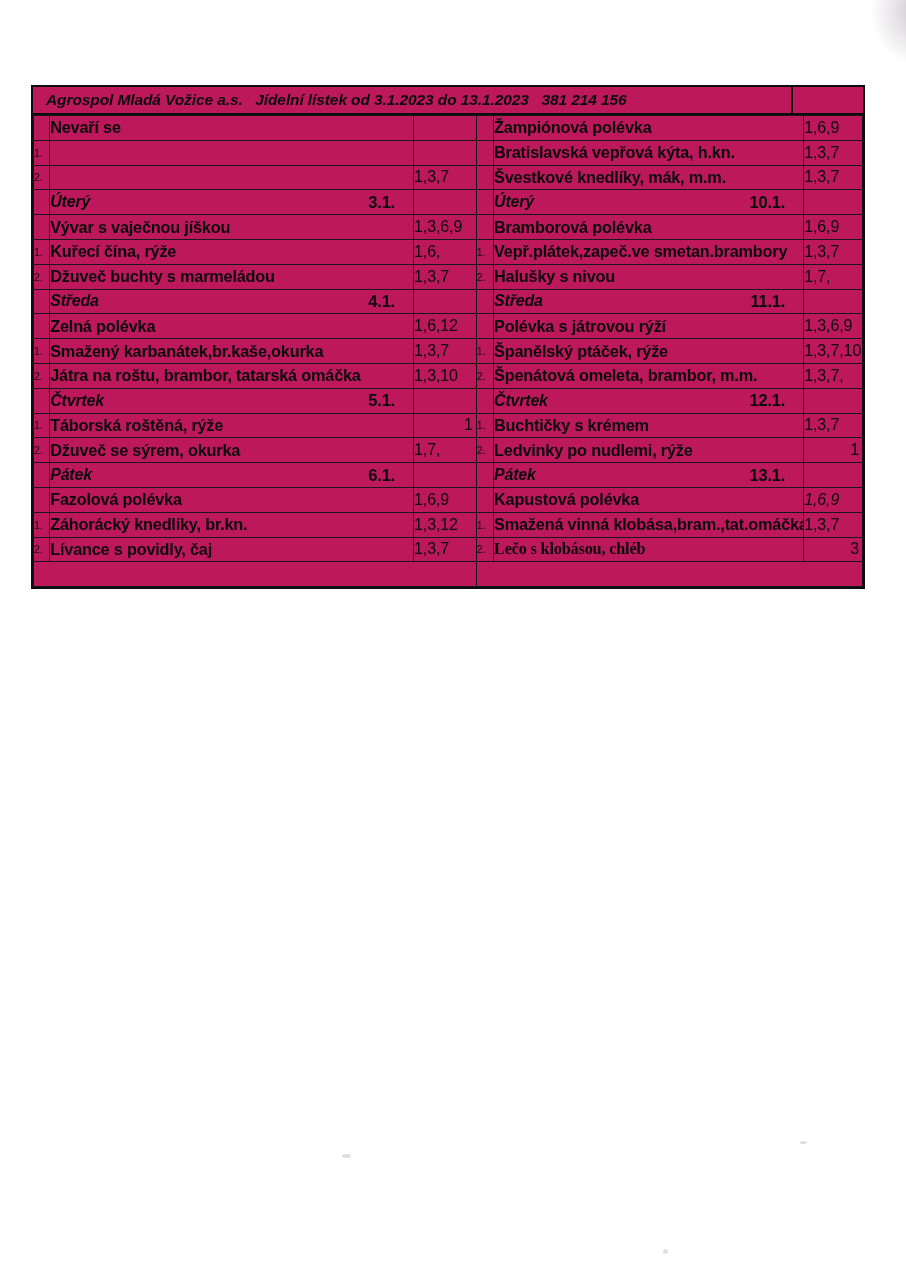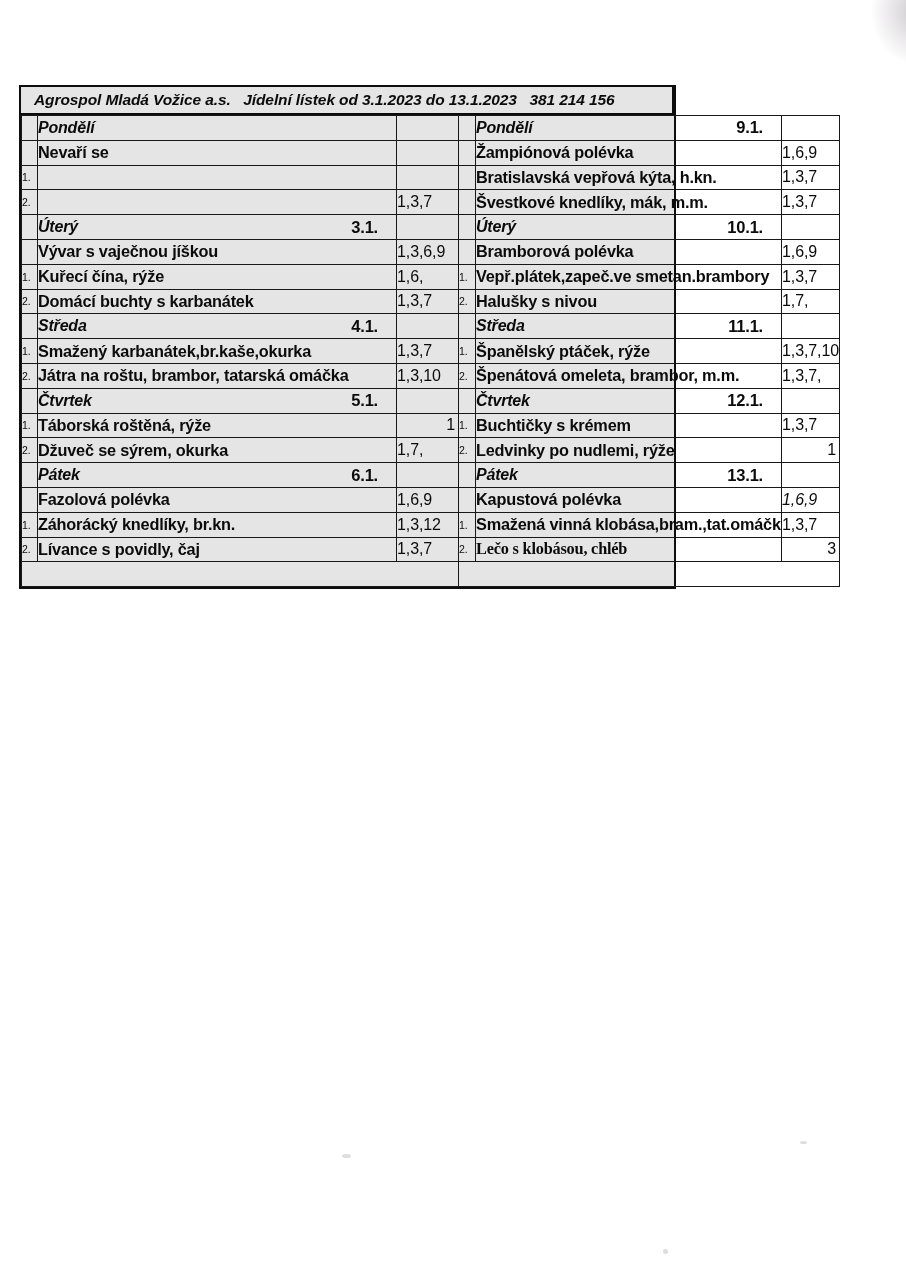--- a/index.html
+++ b/index.html
@@ -29,26 +29,26 @@
   .scan-speck {
     position: absolute;
     background: rgba(150,145,150,0.30);
     border-radius: 50%;
     pointer-events: none;
   }
 
   
   .sheet {
     position: absolute;
-    left: 19px;
+    left: 31px;
     top: 85px;
-    width: 657px;
+    width: 834px;
     border: 2.5px solid #0d0d0d;
     box-sizing: border-box;
-    background: #e5e5e5;
+    background: #be185d;
   }
 
   .title-row {
     display: flex;
     border-bottom: 2px solid #0d0d0d;
     height: 26px;
   }
   .title-cell {
     width: 760px;
     box-sizing: border-box;
@@ -158,38 +158,20 @@
       <col class="c-num">
         <col class="c-dish">
         <col class="c-alg">
       <col class="c-num2">
         <col class="c-dish2">
         <col class="c-alg2">
     </colgroup>
     <tbody id="menu-body">
         <tr>
           <td class="num"></td>
-          <td class="day">
-            <div class="day-inner">
-              <span>Pondělí</span>
-              <span class="day-date"></span>
-            </div>
-          </td>
-          <td class="alg"></td>
-          <td class="num thick-left"></td>
-          <td class="day">
-            <div class="day-inner">
-              <span>Pondělí</span>
-              <span class="day-date">9.1.</span>
-            </div>
-          </td>
-          <td class="alg"></td>
-        </tr>
-        <tr>
-          <td class="num"></td>
           <td class="dish">Nevaří se</td>
           <td class="alg"></td>
           <td class="num thick-left"></td>
           <td class="dish">Žampiónová polévka</td>
           <td class="alg">1,6,9</td>
         </tr>
         <tr>
           <td class="num">1.</td>
           <td class="dish"></td>
           <td class="alg"></td>
@@ -234,21 +216,21 @@
         <tr>
           <td class="num">1.</td>
           <td class="dish">Kuřecí čína, rýže</td>
           <td class="alg">1,6,</td>
           <td class="num thick-left">1.</td>
           <td class="dish">Vepř.plátek,zapeč.ve smetan.brambory</td>
           <td class="alg">1,3,7</td>
         </tr>
         <tr>
           <td class="num">2.</td>
-          <td class="dish">Domácí buchty s karbanátek</td>
+          <td class="dish">Džuveč buchty s marmeládou</td>
           <td class="alg">1,3,7</td>
           <td class="num thick-left">2.</td>
           <td class="dish">Halušky s nivou</td>
           <td class="alg">1,7,</td>
         </tr>
         <tr>
           <td class="num"></td>
           <td class="day">
             <div class="day-inner">
               <span>Středa</span>
@@ -257,20 +239,28 @@
           </td>
           <td class="alg"></td>
           <td class="num thick-left"></td>
           <td class="day">
             <div class="day-inner">
               <span>Středa</span>
               <span class="day-date">11.1.</span>
             </div>
           </td>
           <td class="alg"></td>
+        </tr>
+        <tr>
+          <td class="num"></td>
+          <td class="dish">Zelná polévka</td>
+          <td class="alg">1,6,12</td>
+          <td class="num thick-left"></td>
+          <td class="dish">Polévka s játrovou rýží</td>
+          <td class="alg">1,3,6,9</td>
         </tr>
         <tr>
           <td class="num">1.</td>
           <td class="dish">Smažený karbanátek,br.kaše,okurka</td>
           <td class="alg">1,3,7</td>
           <td class="num thick-left">1.</td>
           <td class="dish">Španělský ptáček, rýže</td>
           <td class="alg">1,3,7,10</td>
         </tr>
         <tr>

